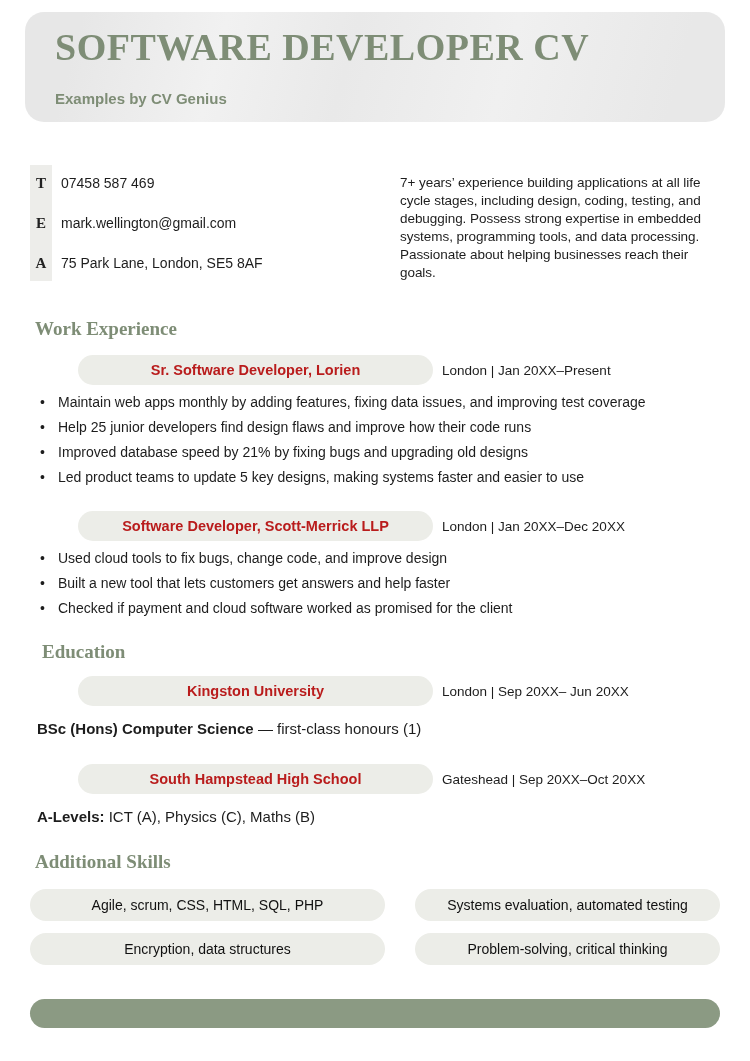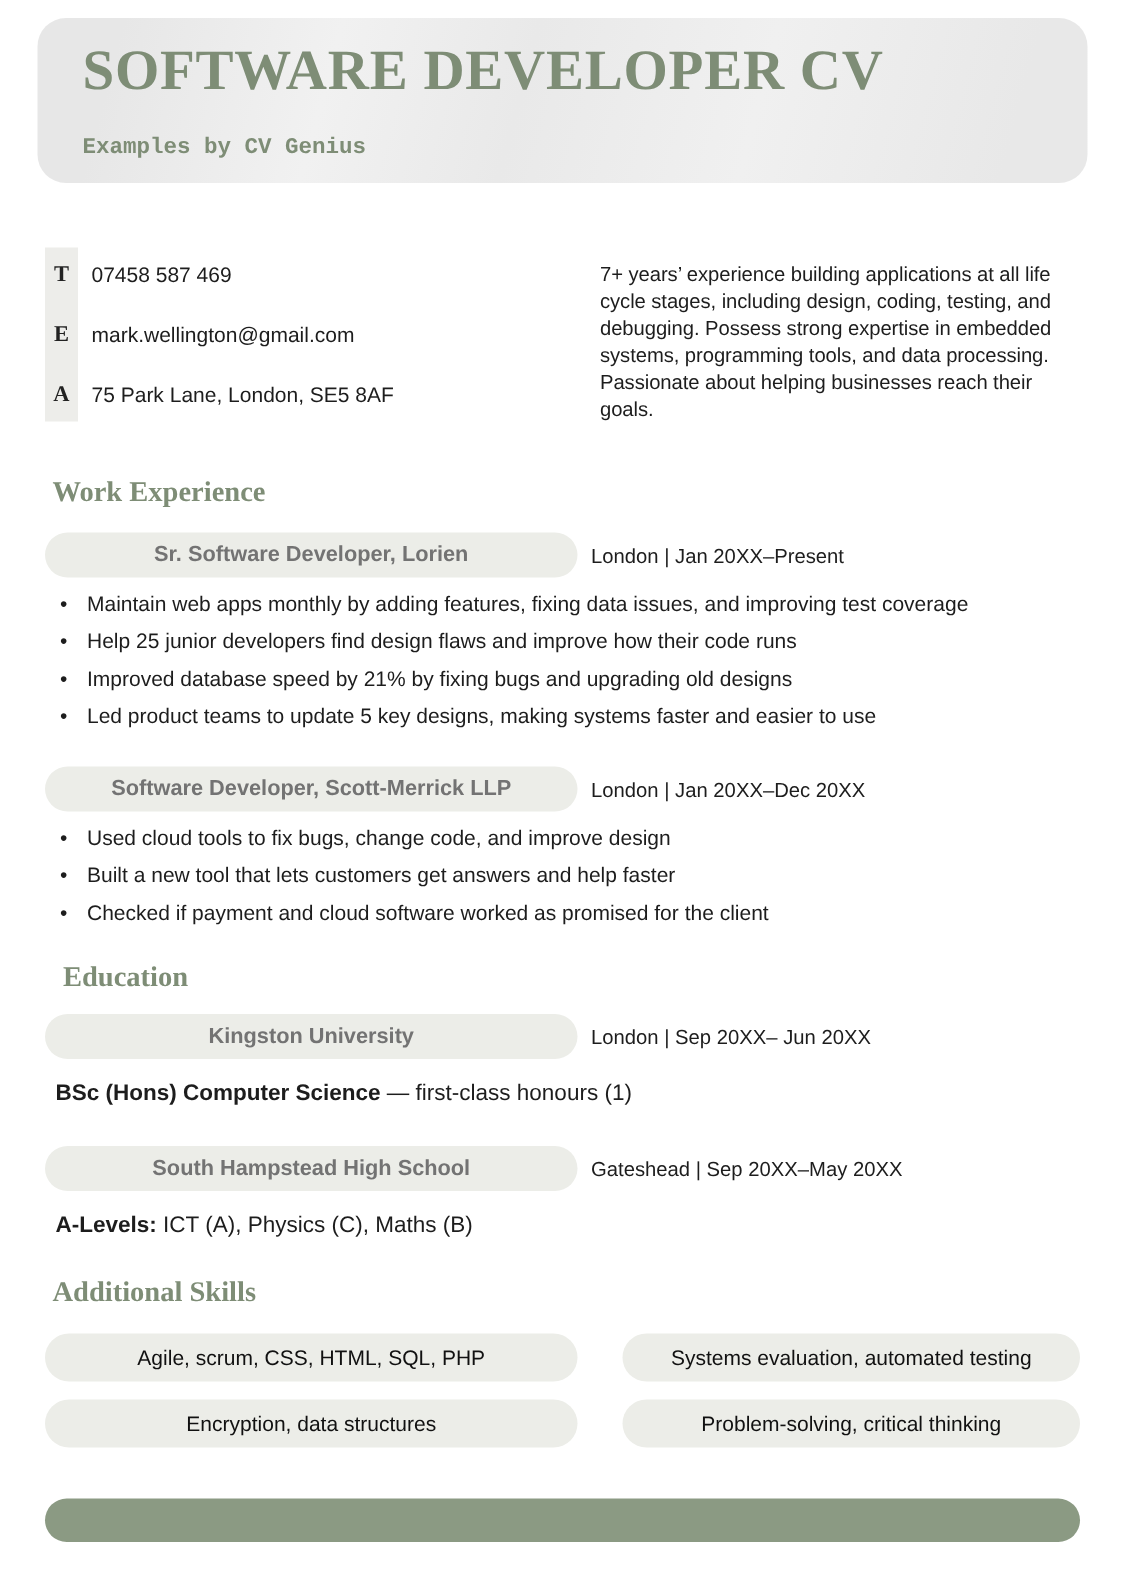--- a/index.html
+++ b/index.html
@@ -31,21 +31,21 @@
   .header h1{
     font-family:"Liberation Serif", serif;
     font-size:38px;
     font-weight:bold;
     color:var(--accent);
     line-height:1;
     letter-spacing:.5px;
     white-space:nowrap;
   }
   .header .subtitle{
-    font-family:Liberation Mono, monospace;
+    font-family:Liberation Sans, sans-serif;
     font-size:15px;
     font-weight:bold;
     color:var(--accent);
     margin-top:24px;
   }
   
   .content{padding:0 30px;}
   .top-row{display:flex;margin-top:41px;}
   .contact{width:370px;position:relative;}
   .contact::before{
@@ -76,21 +76,21 @@
   
   .entry-row{display:flex;align-items:center;}
   .job1-row{margin-top:16px;}
   .job2-row{margin-top:24px;}
   .edu1-row{margin-top:14px;}
   .edu2-row{margin-top:26px;}
   .entry-box{
     width:355px;height:30px;
     background:var(--box-bg);
     display:flex;align-items:center;justify-content:center;
-    font-size:14.5px;font-weight:bold;color:#737373;
+    font-size:14.5px;font-weight:bold;color:#b91c1c;margin-left:48px;
   }
   .entry-meta{margin-left:9px;font-size:13.5px;}
   
   ul.bullets{list-style:none;margin-top:8px;padding-left:28px;}
   ul.bullets li{
     position:relative;
     margin-top:6px;
     font-size:14px;line-height:19px;
   }
   ul.bullets li::before{
@@ -180,21 +180,21 @@
   <div class="entry-row edu1-row">
     <div class="entry-box">Kingston University</div>
     <div class="entry-meta">London | Sep 20XX– Jun 20XX</div>
   </div>
   <div class="edu-detail">
     <span class="b">BSc (Hons) Computer Science</span><span> — first-class honours (1)</span>
   </div>
 
   <div class="entry-row edu2-row">
     <div class="entry-box">South Hampstead High School</div>
-    <div class="entry-meta">Gateshead | Sep 20XX–May 20XX</div>
+    <div class="entry-meta">Gateshead | Sep 20XX–Oct 20XX</div>
   </div>
   <div class="edu-detail">
     <span class="b">A-Levels:</span><span> ICT (A), Physics (C), Maths (B)</span>
   </div>
 
   <div class="sec-heading heading-skills">Additional Skills</div>
 
   <div class="skills-grid">
     <div class="skill-box">Agile, scrum, CSS, HTML, SQL, PHP</div>
     <div class="skill-box">Systems evaluation, automated testing</div>

